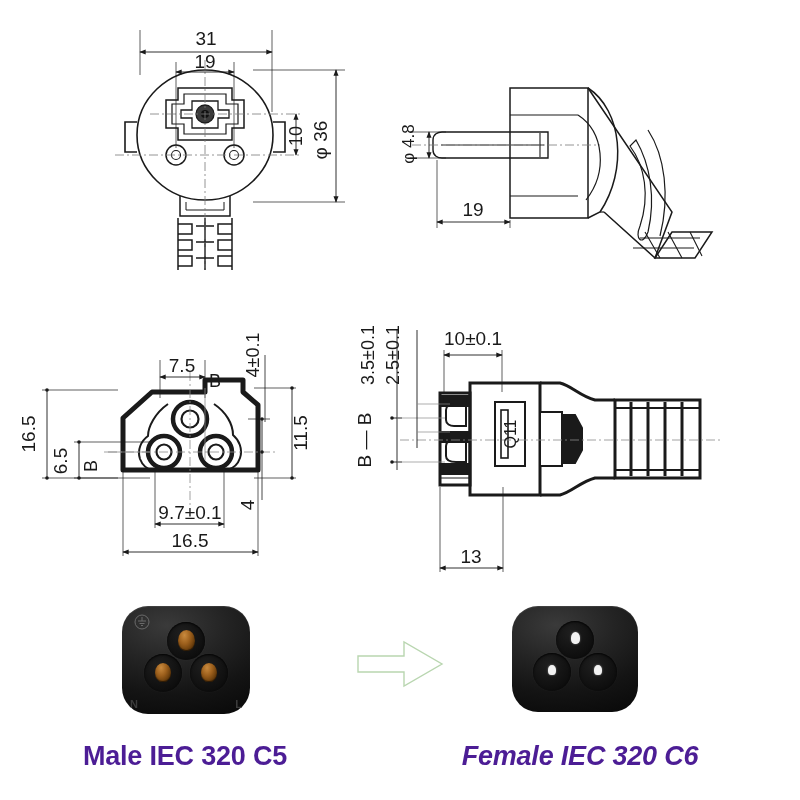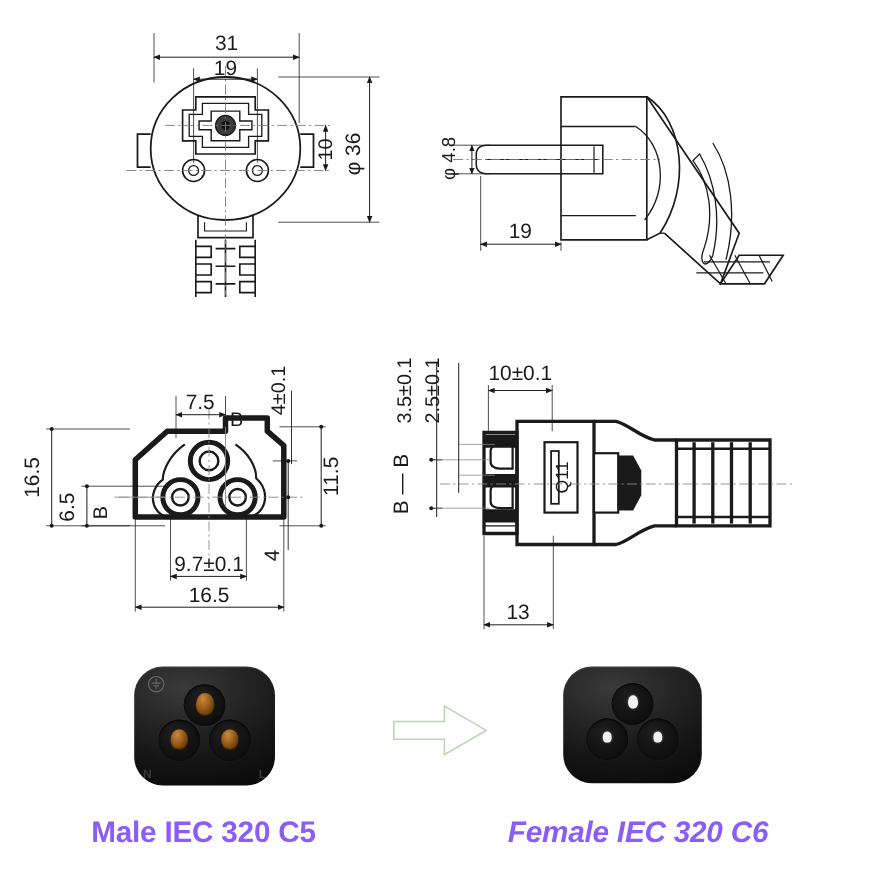--- a/index.html
+++ b/index.html
@@ -38,21 +38,21 @@
     top: 728px;
     width: 800px;
     height: 56px;
     display: flex;
     align-items: center;
   }
   .caption {
     font-family: "Liberation Sans", sans-serif;
     font-weight: bold;
     font-size: 27px;
-    color: #8b5cf6;
+    color: #4c1d95;
     letter-spacing: -0.2px;
     text-align: center;
   }
   .cap-left { width: 330px; margin-left: 20px; }
   .cap-right { width: 380px; margin-left: 40px; font-style: italic; }
 
   
   .photo {
     position: absolute;
     border-radius: 26px;

